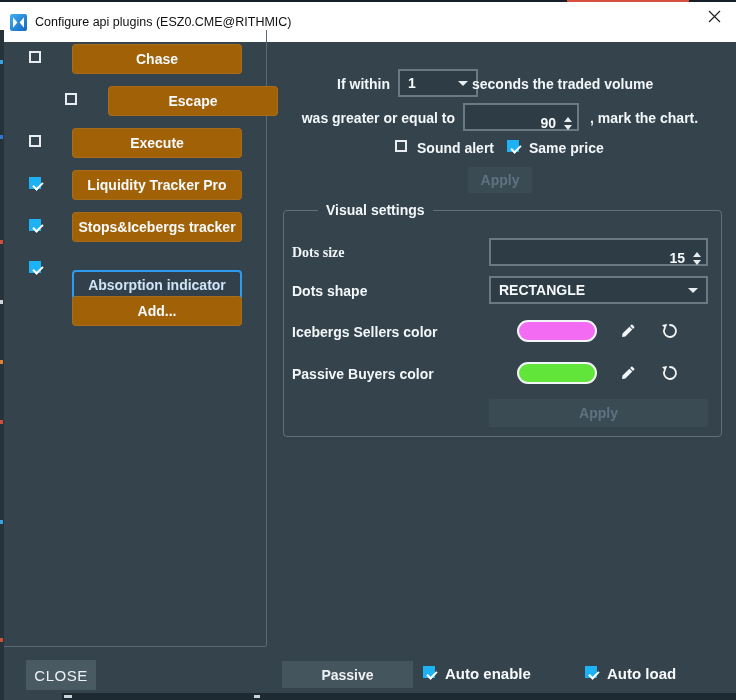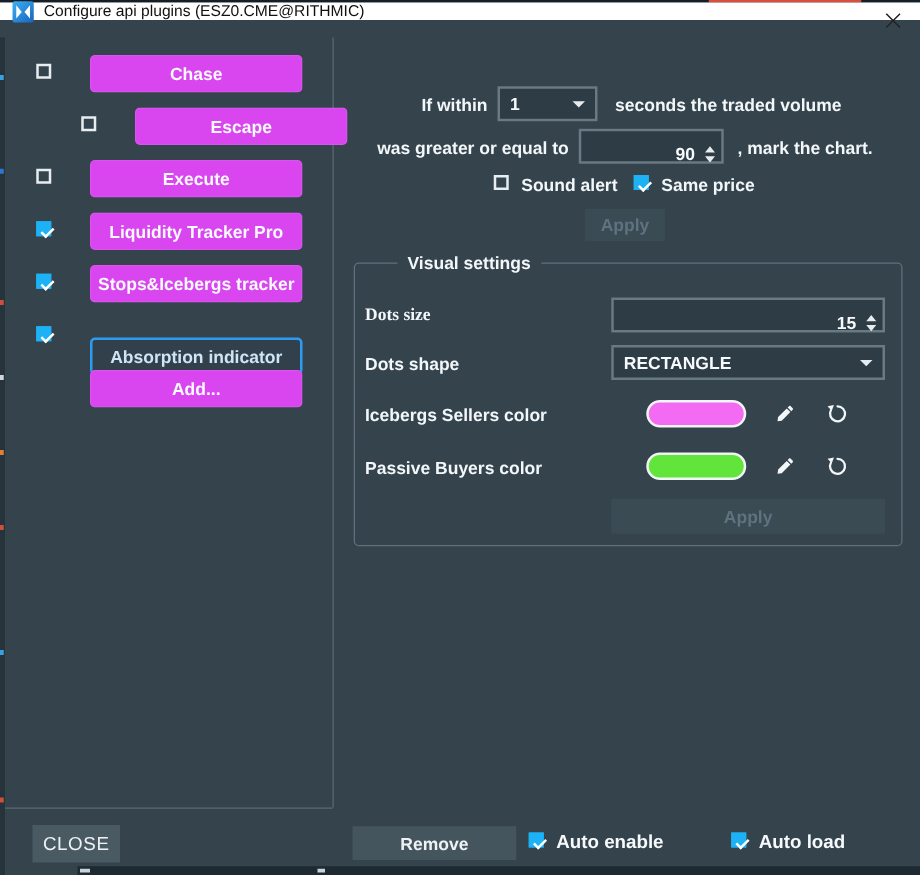--- a/index.html
+++ b/index.html
@@ -8,38 +8,38 @@
 
   
   .edge-top{position:absolute;left:0;top:0;width:736px;height:2px;background:#151f27;}
   .edge-top-red{position:absolute;left:567px;top:0;width:122px;height:2px;background:#d94f3e;}
   .edge-left{position:absolute;left:0;top:30px;width:4px;height:670px;background:#27333b;}
   .speck{position:absolute;width:3px;height:4px;}
   .edge-bottom{position:absolute;left:62px;top:693px;width:674px;height:7px;background:#1e2a32;}
   .edge-bottom .dash{position:absolute;top:2px;width:8px;height:3px;background:#c9d3d8;}
 
   
-  .titlebar{position:absolute;left:0;top:2px;width:736px;height:14px;background:#ffffff;display:flex;align-items:center;}
+  .titlebar{position:absolute;left:0;top:2px;width:736px;height:40px;background:#ffffff;display:flex;align-items:center;}
   .app-icon{width:17px;height:17px;margin-left:10px;border-radius:2px;
     background:linear-gradient(135deg,#3fb0f2 0%,#1565c0 100%);position:relative;flex:0 0 auto;}
   .app-icon svg{position:absolute;left:0;top:0;}
   .title-text{margin-left:8px;font-size:12.5px;color:#111;}
   .close-btn{position:absolute;right:0;top:0;width:44px;height:28px;display:flex;align-items:center;justify-content:center;cursor:pointer;}
 
   
   .v-divider{position:absolute;left:266px;top:30px;width:1px;height:616px;background:#5a6a73;}
   .h-separator{position:absolute;left:4px;top:646px;width:262px;height:1px;background:#5a6a73;}
 
   
   .plugin-row{position:absolute;left:0;width:266px;height:30px;}
   .checkbox{position:absolute;width:12px;height:12px;border:2px solid #e7edf0;background:transparent;cursor:pointer;}
   .checkbox.checked{background:#1db2f5;border-color:#1db2f5;}
   .checkbox.checked::after{content:"";position:absolute;left:2px;top:2.5px;width:8px;height:4px;
     border-left:2px solid #fff;border-bottom:2px solid #fff;transform:rotate(-45deg);}
-  .plugin-btn{position:absolute;left:72px;top:0;width:170px;height:30px;background:#d946ef;
+  .plugin-btn{position:absolute;left:72px;top:0;width:170px;height:30px;background:#a16207;
     border:1px solid rgba(255,255,255,0.07);border-radius:4px;color:#f7fafc;font-size:14px;font-weight:700;
     display:flex;align-items:center;justify-content:center;cursor:pointer;}
   .plugin-btn.selected{background:#31404a;border:2px solid #2d9bf0;color:#cfe4f6;margin-top:16px;}
 
   
   .group{position:absolute;border:1px solid #60707a;border-radius:4px;}
   .legend{position:absolute;top:-9px;left:34px;padding:0 8px;background:#35434c;
     color:#f2f7fa;font-size:14px;font-weight:700;white-space:nowrap;}
   .lbl{position:absolute;color:#f2f7fa;font-size:14px;font-weight:700;white-space:nowrap;}
 
@@ -131,21 +131,21 @@
   </div>
   <div class="plugin-row" style="top:296px;">
     <div class="plugin-btn">Add...</div>
   </div>
 
   <div class="lbl" style="left:283px;top:76px;width:107px;text-align:right;">If within</div>
   <div class="combo" style="left:398px;top:69px;width:80px;height:28px;">
     <span class="val">1</span>
     <span class="arrow-down"></span>
   </div>
-  <div class="lbl" style="left:492px;top:76px;">seconds the traded volume</div>
+  <div class="lbl" style="left:472px;top:76px;">seconds the traded volume</div>
 
   <div class="lbl" style="left:283px;top:110px;width:172px;text-align:right;">was greater or equal to</div>
   <div class="spin" style="left:463px;top:103px;width:116px;height:28px;">
     <span class="val">90</span>
     <span class="spin-arrows">
       <span class="tri-up"></span>
       <span class="tri-down"></span>
     </span>
   </div>
   <div class="lbl" style="left:590px;top:110px;">, mark the chart.</div>
@@ -201,21 +201,21 @@
   <div class="icon-btn" style="left:660px;top:363px;">
     <svg width="18" height="18" viewBox="0 0 18 18">
       <path d="M9 3 a6 6 0 1 1 -5.3 3.2" fill="none" stroke="#f2f6f8" stroke-width="1.8" stroke-linecap="round"></path>
       <path d="M1 3 l3.4 3.6 1.8 -4.6 z" fill="#f2f6f8"></path>
     </svg>
   </div>
 
   <div class="apply-btn" style="left:489px;top:399px;width:219px;height:28px;">Apply</div>
 
   <div class="footer-btn" style="left:26px;top:660px;width:70px;height:30px;font-size:15px;font-weight:400;letter-spacing:0.5px;">CLOSE</div>
-  <div class="footer-btn" style="left:282px;top:661px;width:131px;height:27px;background:#45555e;font-size:14px;font-weight:700;">Remove</div>
+  <div class="footer-btn" style="left:282px;top:661px;width:131px;height:27px;background:#45555e;font-size:14px;font-weight:700;">Passive</div>
   <div class="checkbox checked" style="left:423px;top:666px;"></div>
   <div class="cb-label" style="left:445px;top:665px;">Auto enable</div>
   <div class="checkbox checked" style="left:585px;top:666px;"></div>
   <div class="cb-label" style="left:607px;top:665px;">Auto load</div>
 
   <div class="edge-bottom">
     <div class="dash" style="left:2px;"></div>
     <div class="dash" style="left:192px;width:6px;"></div>
   </div>
 

